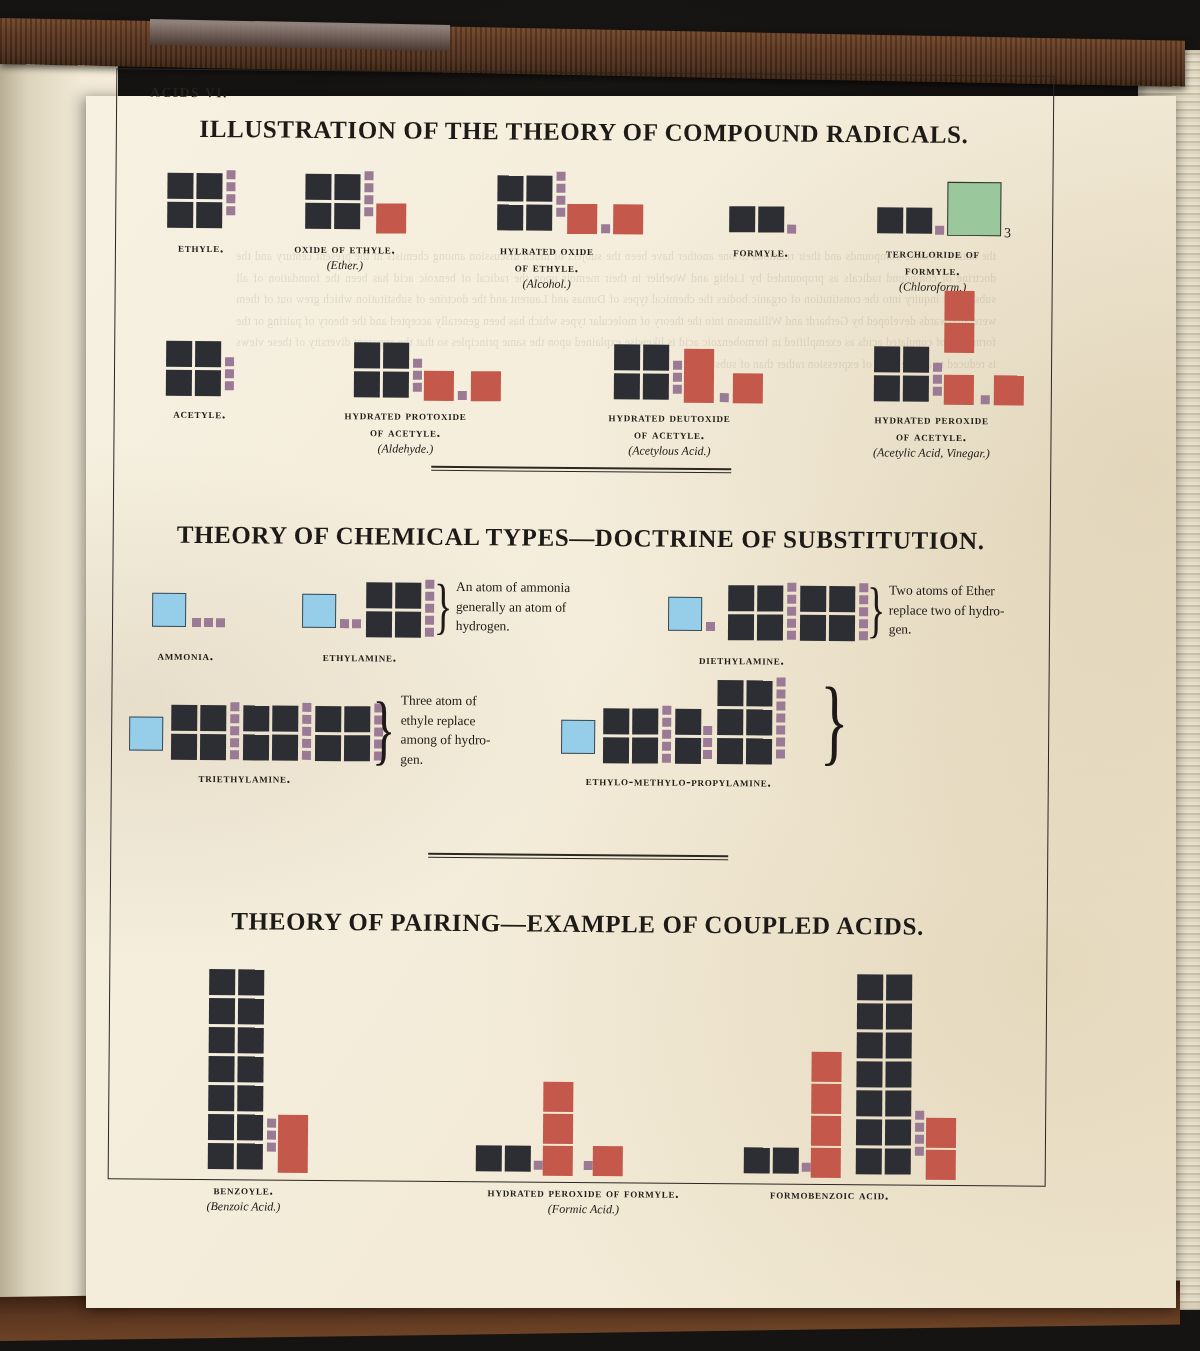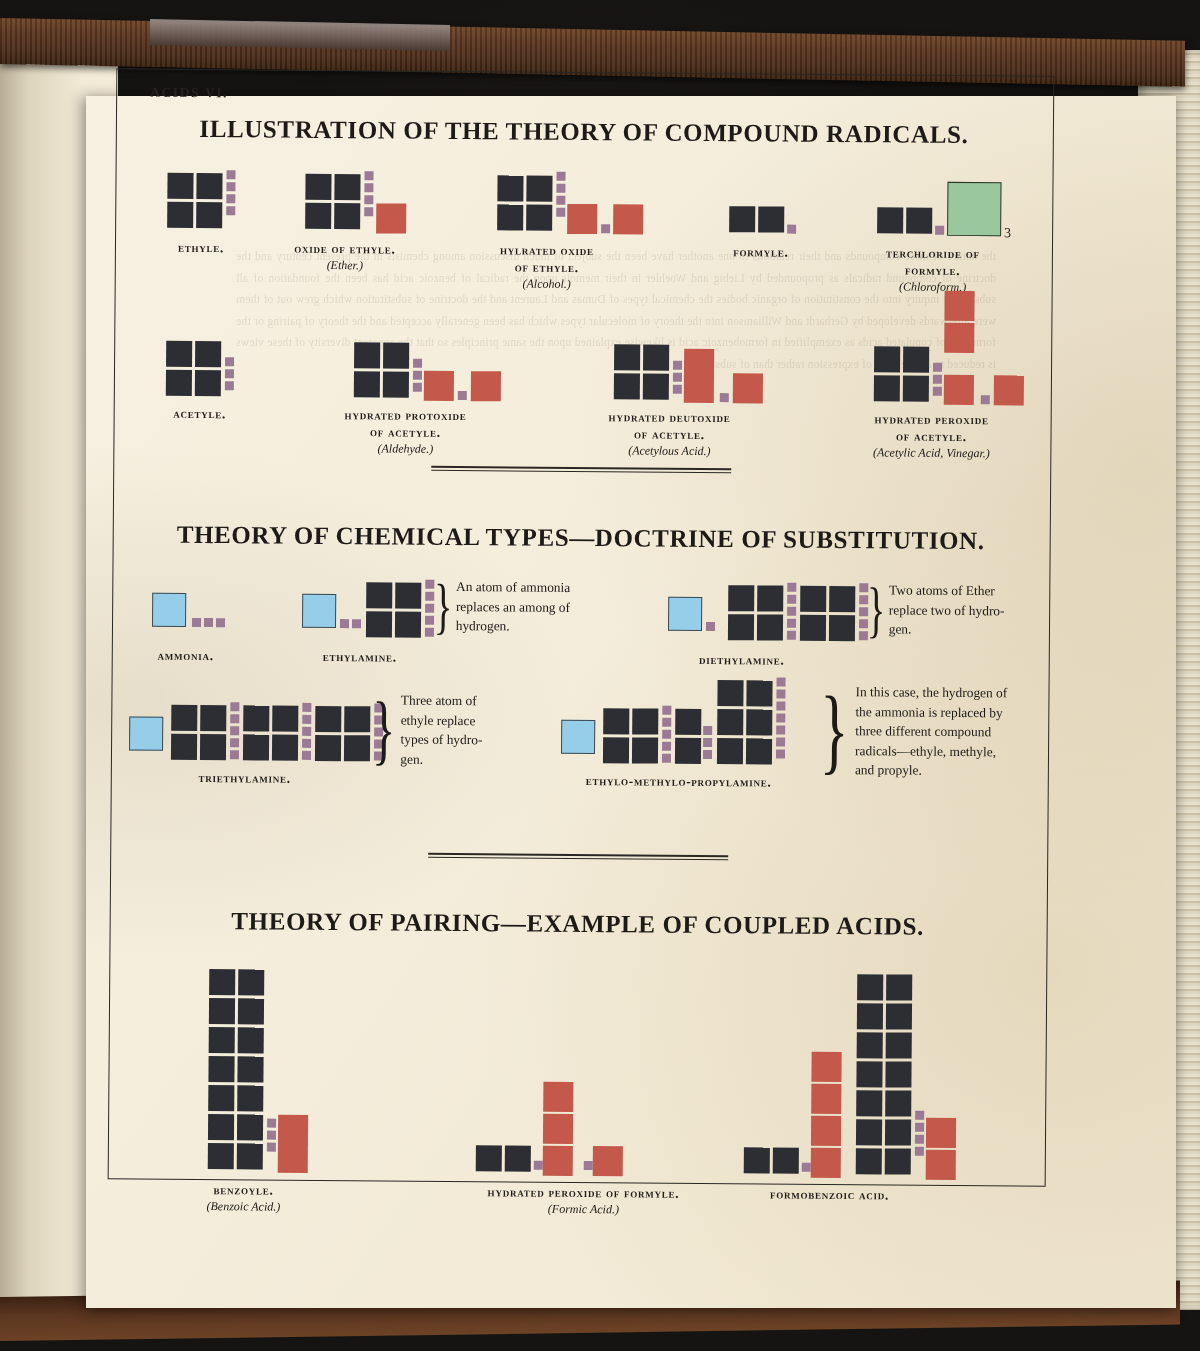--- a/index.html
+++ b/index.html
@@ -230,21 +230,21 @@
           <div class="blk b-mauve" style="left: 313px; top: 533px; width: 9px; height: 9px;"></div>
           <div class="blk b-mauve" style="left: 313px; top: 545px; width: 9px; height: 9px;"></div>
           <div class="blk b-mauve" style="left: 313px; top: 557px; width: 9px; height: 9px;"></div>
           <div class="cap" style="left: 138px; top: 578px; width: 220px;">
             <div class="name sc" style="font-variant: small-caps;">Ethylamine.</div>
           </div>
           <div class="annot" style="left: 316px; top: 506px; --bsz: 62px;">
             <span class="brace">}</span>
             <div class="atext">
               <div>An atom of ammonia</div>
-              <div>replaces an among of</div>
+              <div>generally an atom of</div>
               <div>hydrogen.</div>
             </div>
           </div>
           <div class="blk b-blue" style="left: 556px; top: 524px; width: 34px; height: 34px;"></div>
           <div class="blk b-mauve" style="left: 594px; top: 549px; width: 9px; height: 9px;"></div>
           <div class="blk b-black" style="left: 616px; top: 512px; width: 26px; height: 26px;"></div>
           <div class="blk b-black" style="left: 616px; top: 541px; width: 26px; height: 26px;"></div>
           <div class="blk b-black" style="left: 645px; top: 512px; width: 26px; height: 26px;"></div>
           <div class="blk b-black" style="left: 645px; top: 541px; width: 26px; height: 26px;"></div>
           <div class="blk b-mauve" style="left: 675px; top: 509px; width: 9px; height: 9px;"></div>
@@ -301,21 +301,21 @@
           <div class="blk b-mauve" style="left: 263px; top: 669px; width: 9px; height: 9px;"></div>
           <div class="blk b-mauve" style="left: 263px; top: 681px; width: 9px; height: 9px;"></div>
           <div class="cap" style="left: 4px; top: 700px; width: 260px;">
             <div class="name sc" style="font-variant: small-caps;">Triethylamine.</div>
           </div>
           <div class="annot" style="left: 254px; top: 620px; --bsz: 78px;">
             <span class="brace">}</span>
             <div class="atext">
               <div>Three atom of</div>
               <div>ethyle   replace</div>
-              <div>types of hydro-</div>
+              <div>among of hydro-</div>
               <div>gen.</div>
             </div>
           </div>
           <div class="blk b-blue" style="left: 450px; top: 648px; width: 34px; height: 34px;"></div>
           <div class="blk b-black" style="left: 492px; top: 636px; width: 26px; height: 26px;"></div>
           <div class="blk b-black" style="left: 492px; top: 665px; width: 26px; height: 26px;"></div>
           <div class="blk b-black" style="left: 521px; top: 636px; width: 26px; height: 26px;"></div>
           <div class="blk b-black" style="left: 521px; top: 665px; width: 26px; height: 26px;"></div>
           <div class="blk b-mauve" style="left: 551px; top: 633px; width: 9px; height: 9px;"></div>
           <div class="blk b-mauve" style="left: 551px; top: 645px; width: 9px; height: 9px;"></div>
@@ -338,27 +338,20 @@
           <div class="blk b-mauve" style="left: 665px; top: 628px; width: 9px; height: 9px;"></div>
           <div class="blk b-mauve" style="left: 665px; top: 640px; width: 9px; height: 9px;"></div>
           <div class="blk b-mauve" style="left: 665px; top: 652px; width: 9px; height: 9px;"></div>
           <div class="blk b-mauve" style="left: 665px; top: 664px; width: 9px; height: 9px;"></div>
           <div class="blk b-mauve" style="left: 665px; top: 676px; width: 9px; height: 9px;"></div>
           <div class="cap" style="left: 418px; top: 700px; width: 300px;">
             <div class="name sc" style="font-variant: small-caps;">Ethylo-Methylo-Propylamine.</div>
           </div>
           <div class="annot" style="left: 700px; top: 608px; --bsz: 96px;">
             <span class="brace">}</span>
-            <div class="atext">
-              <div>In this case, the hydrogen of</div>
-              <div>the ammonia is replaced by</div>
-              <div>three  different  compound</div>
-              <div>radicals—ethyle,  methyle,</div>
-              <div>and propyle.</div>
-            </div>
           </div>
           <div class="rule" style="position: absolute; left: 318px; top: 782px;"></div>
           <h1 class="section" style="position: absolute; left: 0px; top: 838px; width: 936px;">THEORY OF PAIRING—EXAMPLE OF COUPLED ACIDS.</h1>
           <div class="blk b-black" style="left: 100px; top: 900px; width: 26px; height: 26px;"></div>
           <div class="blk b-black" style="left: 100px; top: 929px; width: 26px; height: 26px;"></div>
           <div class="blk b-black" style="left: 100px; top: 958px; width: 26px; height: 26px;"></div>
           <div class="blk b-black" style="left: 100px; top: 987px; width: 26px; height: 26px;"></div>
           <div class="blk b-black" style="left: 100px; top: 1016px; width: 26px; height: 26px;"></div>
           <div class="blk b-black" style="left: 100px; top: 1045px; width: 26px; height: 26px;"></div>
           <div class="blk b-black" style="left: 100px; top: 1074px; width: 26px; height: 26px;"></div>

